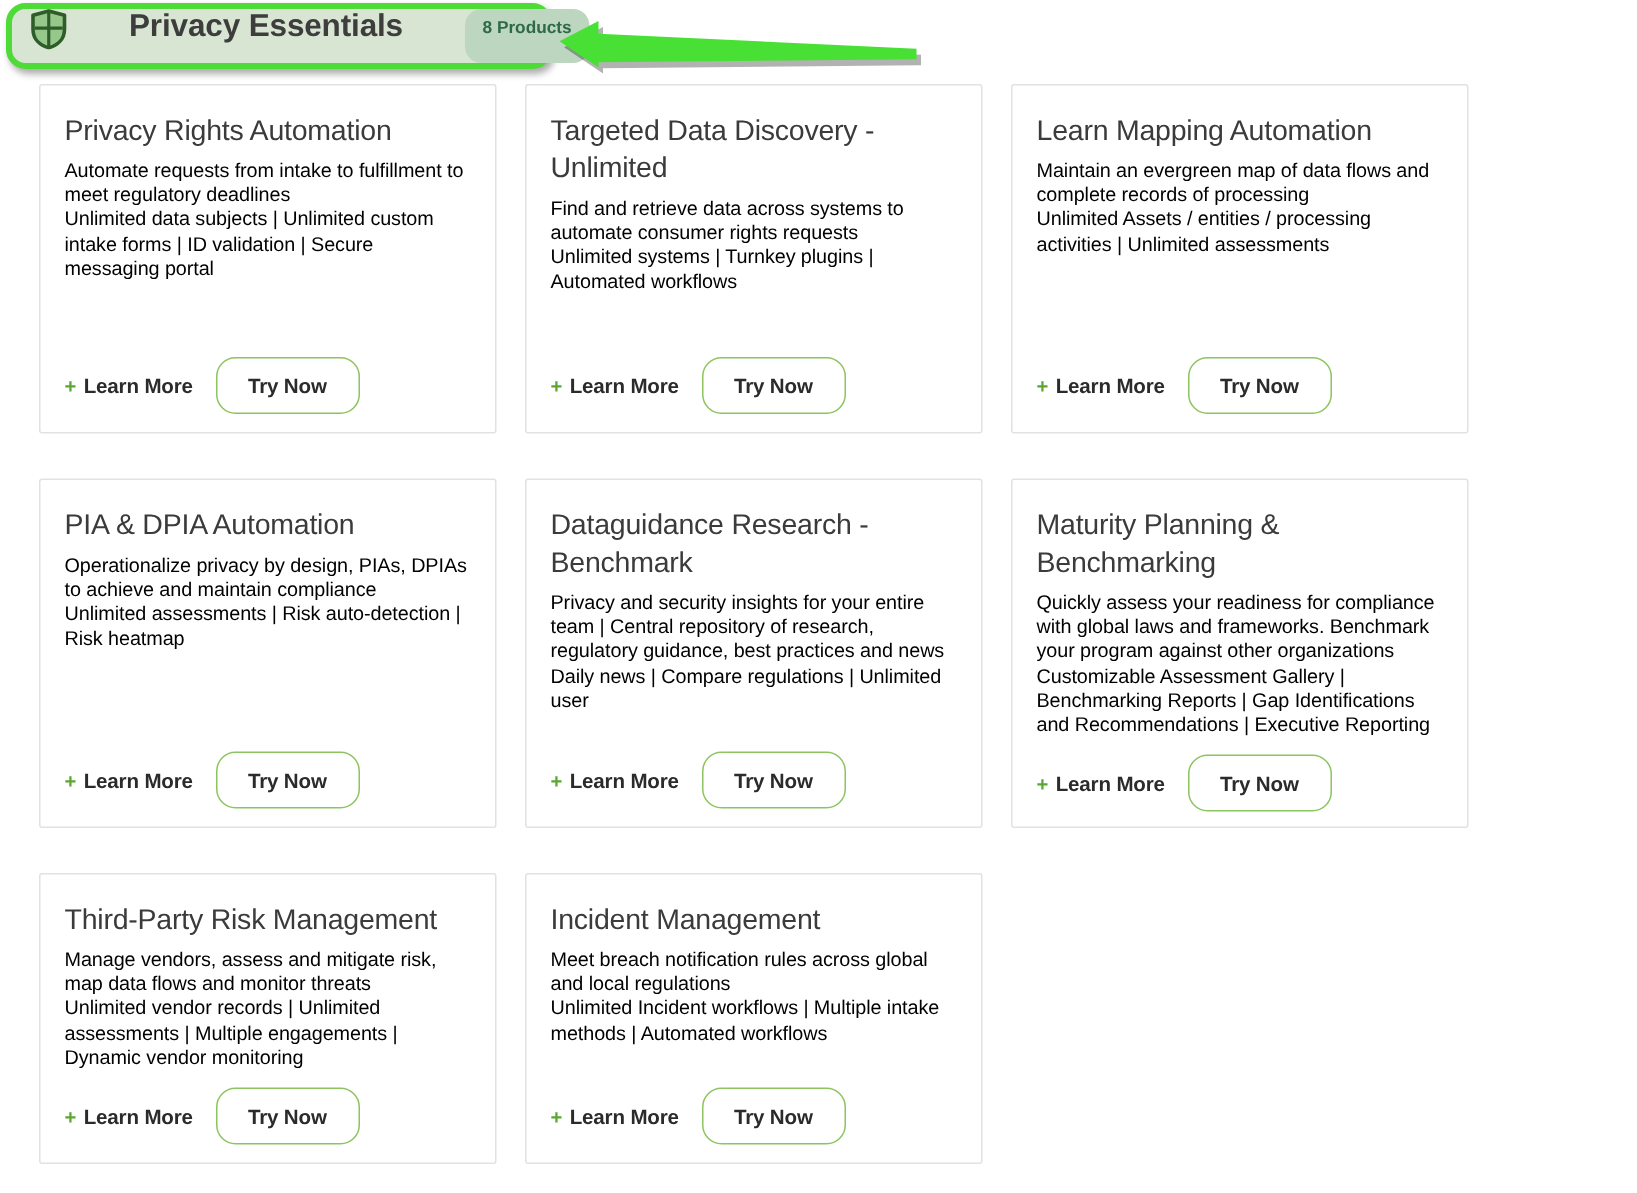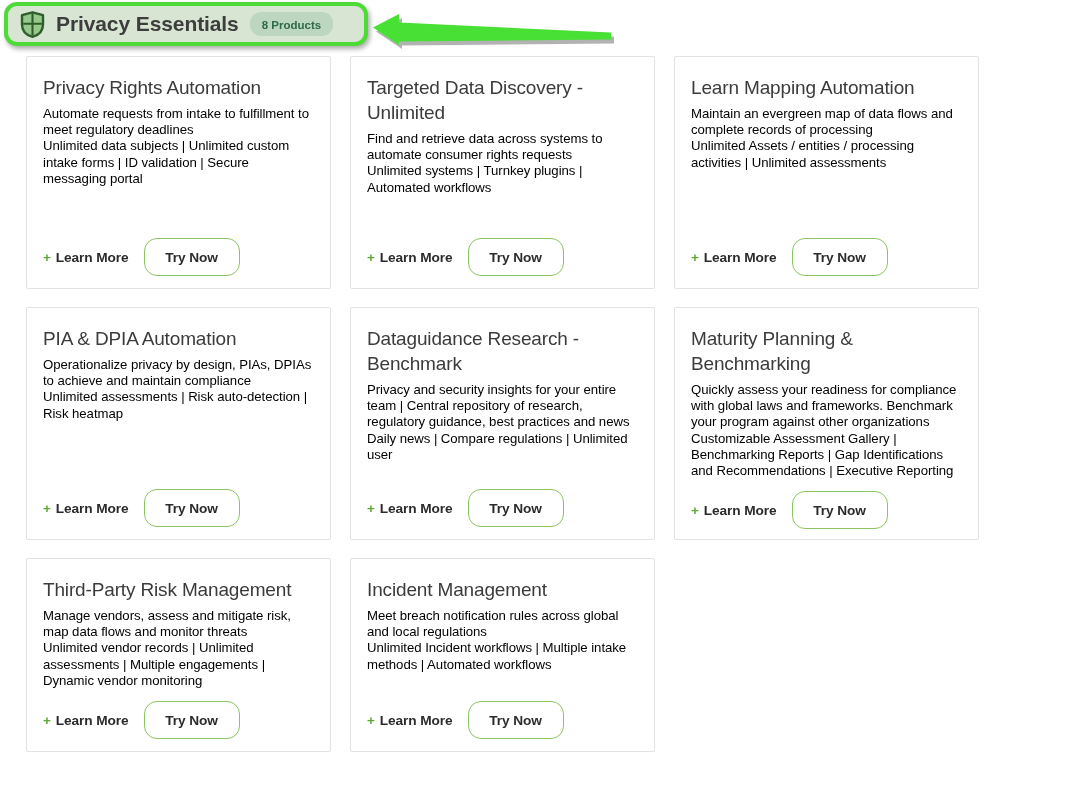--- a/index.html
+++ b/index.html
@@ -27,23 +27,23 @@
   #category-header {
     position: absolute;
     left: 4px;
     top: 2px;
     width: 364px;
     height: 44px;
     background: #d7e5d2;
     border: 4px solid #4fdb37;
     border-radius: 13px;
     display: flex;
-    align-items: center;
     padding: 0 10px 0 12px;
     box-shadow: 2px 3px 5px rgba(0,0,0,0.33);
+    gap: 30px;
   }
   #shield-icon {
     width: 25px;
     height: 27px;
     flex: 0 0 auto;
     margin-right: 11px;
     display: block;
   }
   #category-title {
     font-size: 21px;
@@ -75,21 +75,21 @@
   }
 
   
   #product-grid {
     position: absolute;
     left: 26px;
     top: 56px;
     width: 1040px;
     display: flex;
     flex-wrap: wrap;
-    gap: 18px 19px;
+    gap: 30px 19px;
   }
   .product-card {
     width: 305px;
     background: #ffffff;
     border: 1px solid #e2e2e2;
     border-radius: 2px;
     padding: 18px 16px 0 16px;
     display: flex;
     flex-direction: column;
   }

